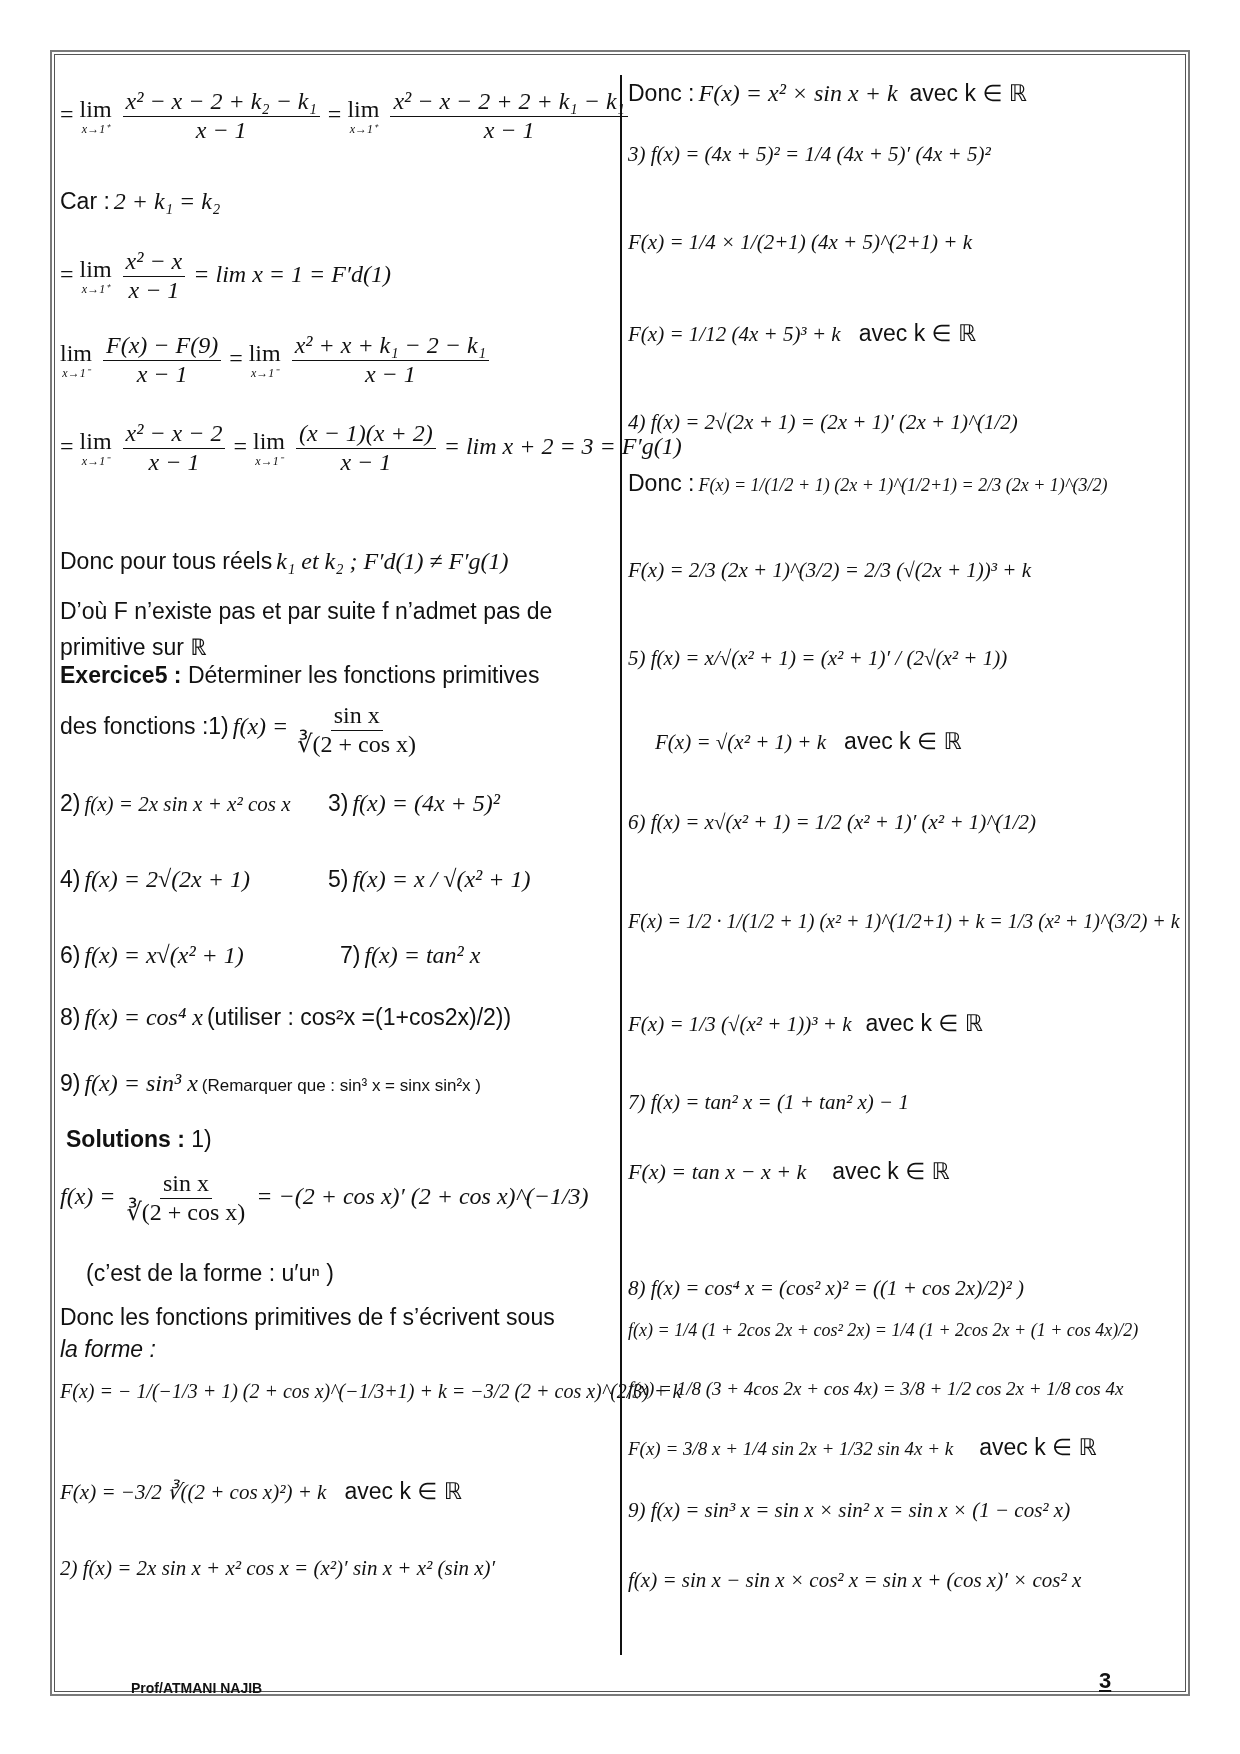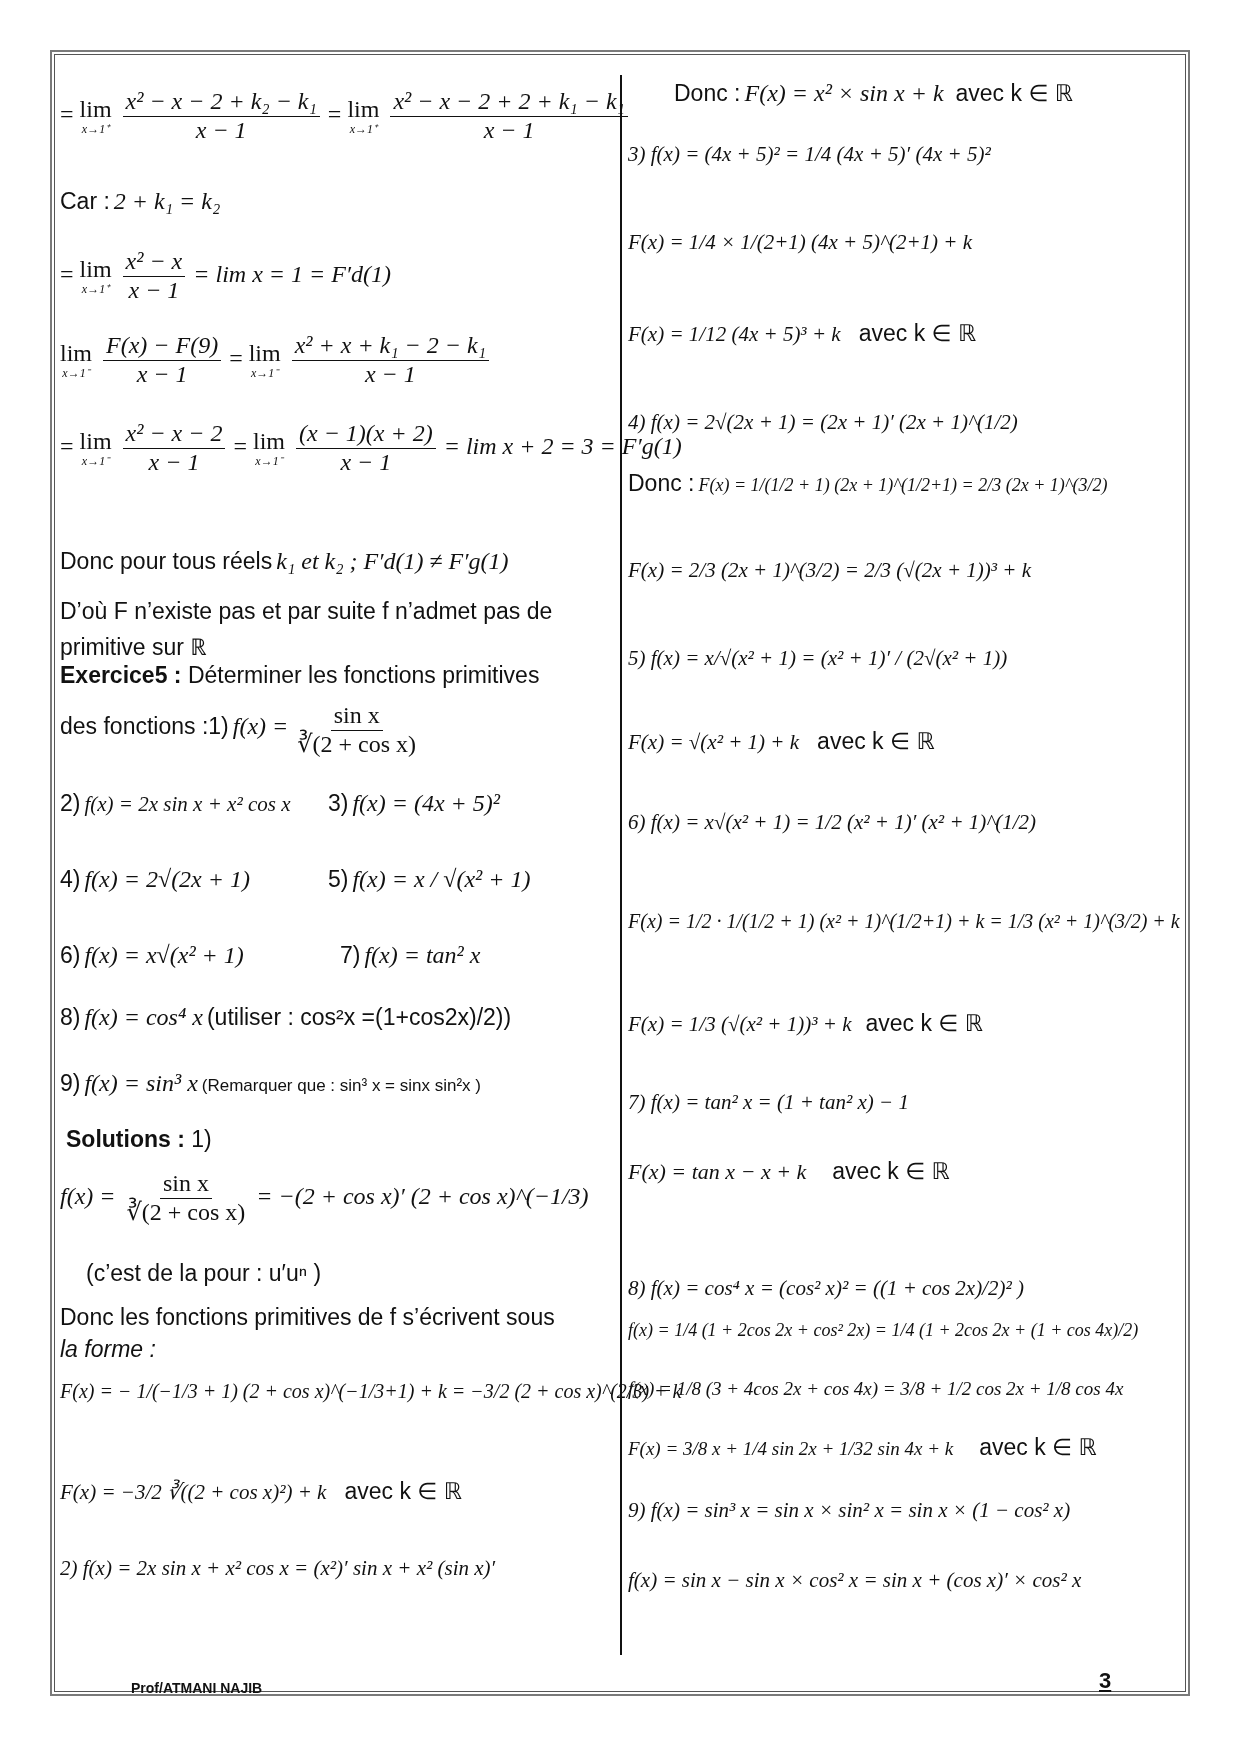--- a/index.html
+++ b/index.html
@@ -182,58 +182,58 @@
 
   <div class="line m" style="top:1090px;">
     <span class="i">f(x) =</span>
     <span class="frac">
         <span class="num">sin x</span>
         <span class="den">∛(2 + cos x)</span>
       </span>
     <span class="i">= −(2 + cos x)′ (2 + cos x)^(−1/3)</span>
   </div>
 
-  <div class="line txt" style="top:1180px; left:26px;">(c’est de la pour : u′uⁿ )</div>
+  <div class="line txt" style="top:1180px; left:26px;">(c’est de la forme : u′uⁿ )</div>
 
   <div class="line txt" style="top:1224px;">Donc les fonctions primitives de f s’écrivent sous</div>
   <div class="line txt" style="top:1256px;font-style:italic;">la forme :</div>
 
   <div class="line m i" style="top:1300px; font-size:20px;">F(x) = − 1/(−1/3 + 1) (2 + cos x)^(−1/3+1) + k = −3/2 (2 + cos x)^(2/3) + k</div>
 
   <div class="line" style="top:1398px;">
     <span class="m i" style="font-size:21px;">F(x) = −3/2 ∛((2 + cos x)²) + k</span>
     <span class="txt" style="margin-left:14px;">avec k ∈ ℝ</span>
   </div>
 
   <div class="line m i" style="top:1476px; font-size:21px;">2) f(x) = 2x sin x + x² cos x = (x²)′ sin x + x² (sin x)′</div>
 </div>
 
 <div class="col col-right">
-  <div class="line" style="top:0px;margin-left:46px;">
+  <div class="line" style="top:0px;">
     <span class="txt">Donc :</span>
     <span class="m i">F(x) = x² × sin x + k</span>
     <span class="txt" style="margin-left:8px;">avec k ∈ ℝ</span>
   </div>
 
   <div class="line m i" style="top:62px; font-size:21px;">3) f(x) = (4x + 5)² = 1/4 (4x + 5)′ (4x + 5)²</div>
   <div class="line m i" style="top:150px; font-size:21px;">F(x) = 1/4 × 1/(2+1) (4x + 5)^(2+1) + k</div>
   <div class="line" style="top:240px;">
     <span class="m i" style="font-size:21px;">F(x) = 1/12 (4x + 5)³ + k</span>
     <span class="txt" style="margin-left:14px;">avec k ∈ ℝ</span>
   </div>
 
   <div class="line m i" style="top:330px; font-size:21px;">4) f(x) = 2√(2x + 1) = (2x + 1)′ (2x + 1)^(1/2)</div>
   <div class="line" style="top:390px;">
     <span class="txt">Donc :</span>
     <span class="m i" style="font-size:18px;">F(x) = 1/(1/2 + 1) (2x + 1)^(1/2+1) = 2/3 (2x + 1)^(3/2)</span>
   </div>
   <div class="line m i" style="top:478px; font-size:21px;">F(x) = 2/3 (2x + 1)^(3/2) = 2/3 (√(2x + 1))³ + k</div>
 
   <div class="line m i" style="top:566px; font-size:21px;">5) f(x) = x/√(x² + 1) = (x² + 1)′ / (2√(x² + 1))</div>
-  <div class="line" style="top:648px;">
+  <div class="line" style="top:648px;margin-left:27px;">
     <span class="m i" style="font-size:21px;">F(x) = √(x² + 1) + k</span>
     <span class="txt" style="margin-left:14px;">avec k ∈ ℝ</span>
   </div>
 
   <div class="line m i" style="top:730px; font-size:21px;text-align:right;">6) f(x) = x√(x² + 1) = 1/2 (x² + 1)′ (x² + 1)^(1/2)</div>
   <div class="line m i" style="top:830px; font-size:20px;">F(x) = 1/2 · 1/(1/2 + 1) (x² + 1)^(1/2+1) + k = 1/3 (x² + 1)^(3/2) + k</div>
   <div class="line" style="top:930px;">
     <span class="m i" style="font-size:21px;">F(x) = 1/3 (√(x² + 1))³ + k</span>
     <span class="txt" style="margin-left:10px;">avec k ∈ ℝ</span>
   </div>

